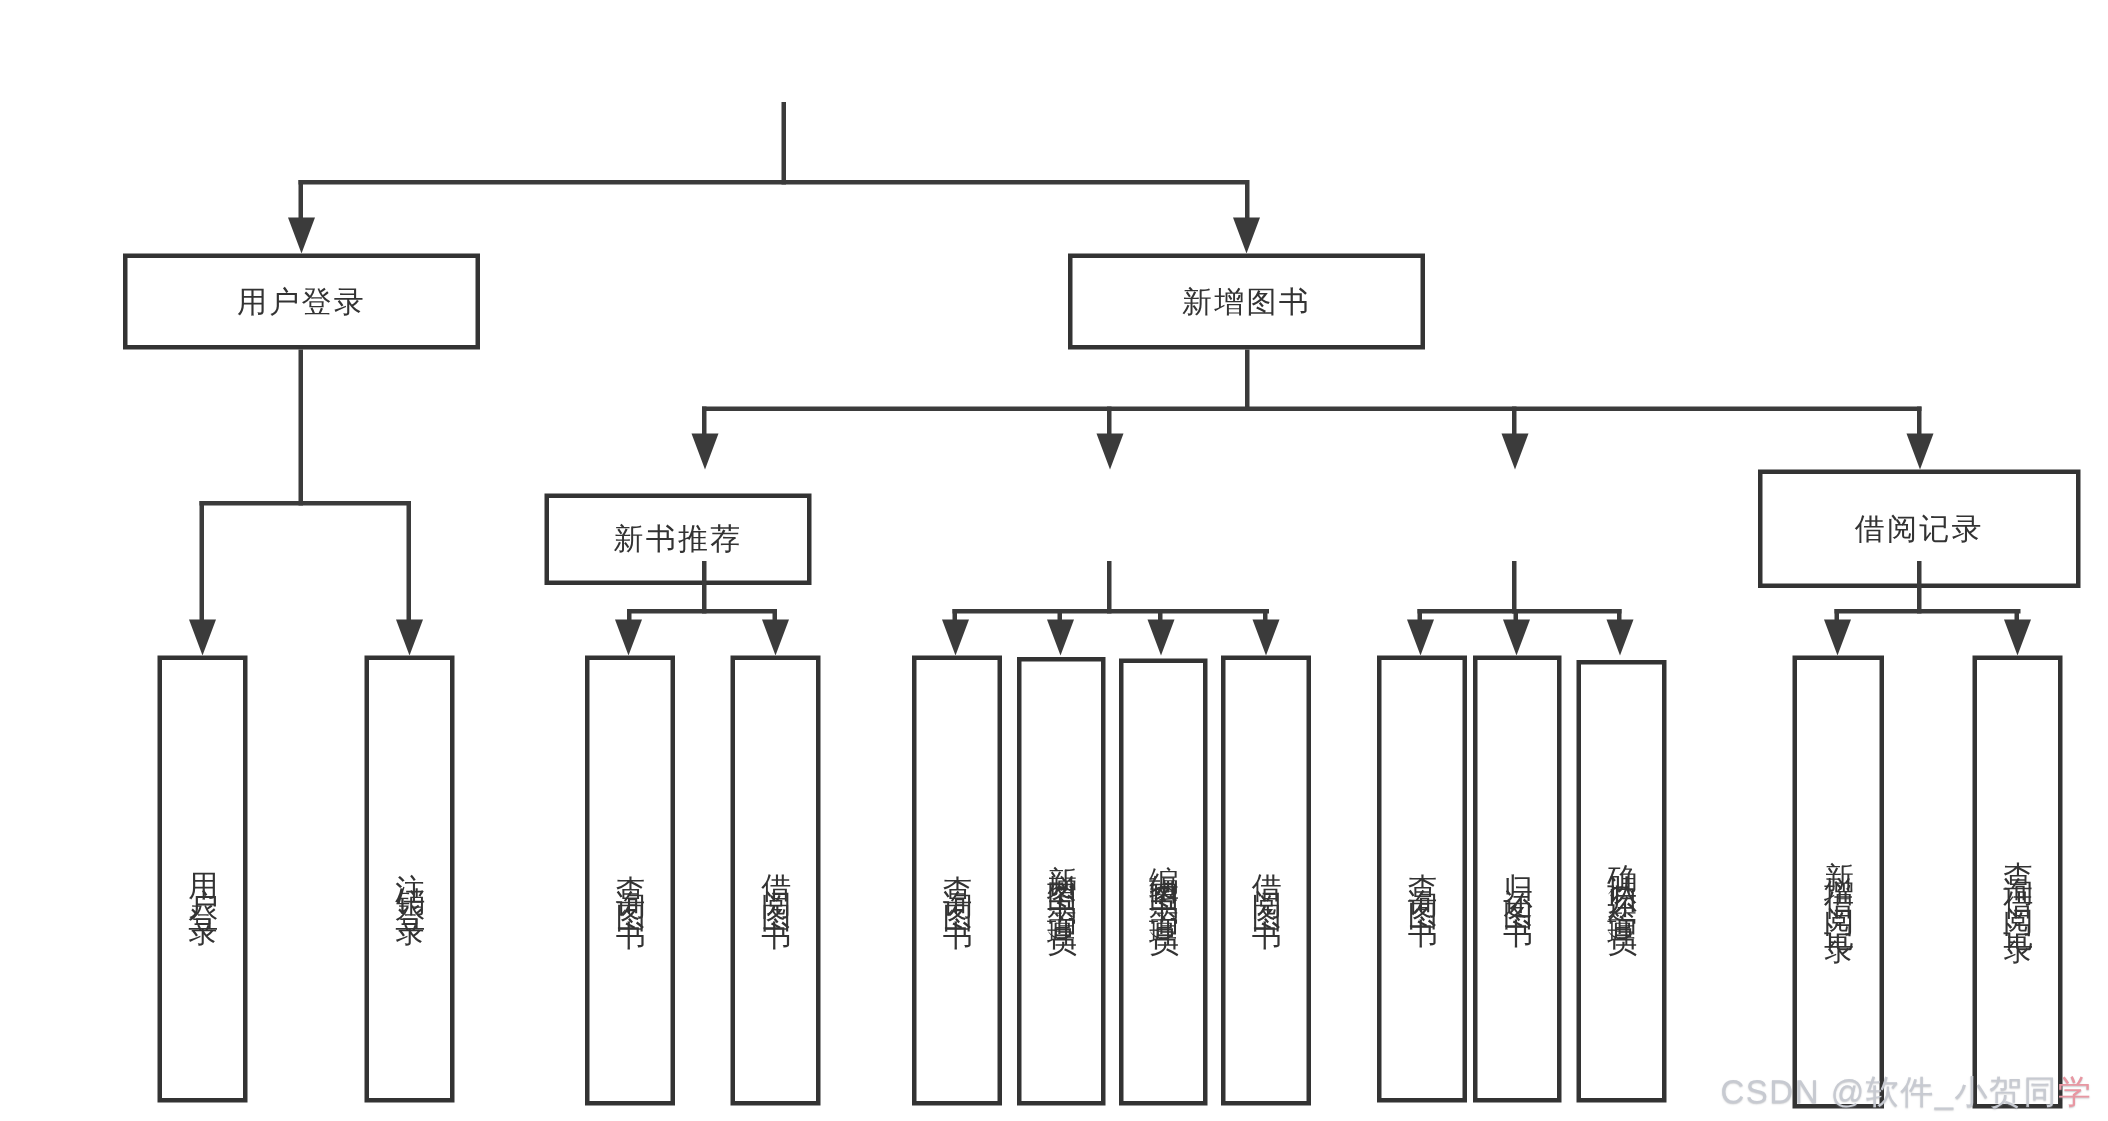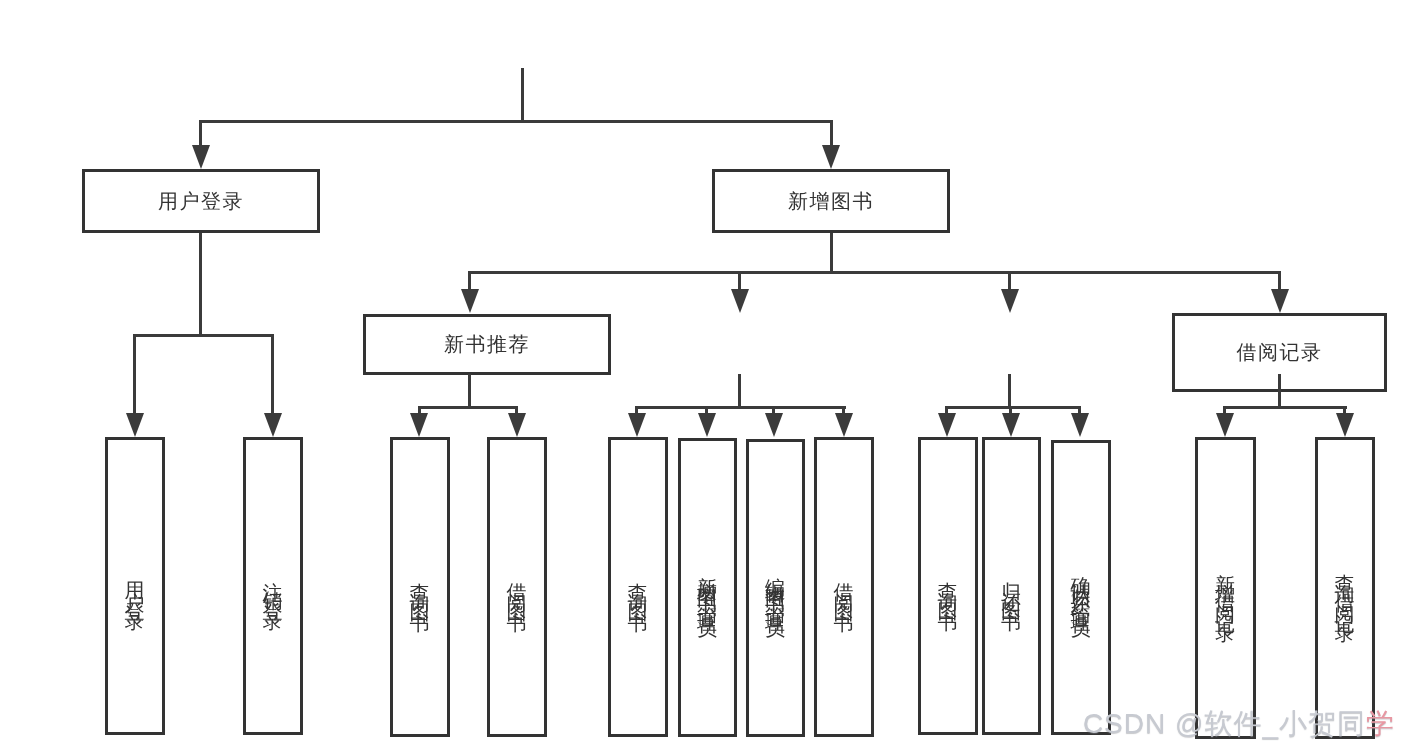--- a/index.html
+++ b/index.html
@@ -22,21 +22,21 @@
   .ln{position:absolute;background:var(--line,#3b3b3b);}
   .ah{
     position:absolute;width:0;height:0;
     border-left:9px solid transparent;
     border-right:9px solid transparent;
     border-top:24px solid var(--line,#3b3b3b);
   }
 
   .wm{
     position:absolute;right:10px;bottom:4px;
-    font-size:28px;letter-spacing:1px;white-space:nowrap;
+    font-size:22px;letter-spacing:1px;white-space:nowrap;
     color:var(--watermark,#c7cad1);
     text-shadow:0 1px 1px rgba(130,132,140,0.45);
   }
   .wm .acc{color:var(--watermark_accent,#e897a2);}
 </style>
 </head>
 <body>
 
 <div class="canvas">
 
@@ -66,21 +66,21 @@
   <div class="ln" style="left:468px;top:271px;width:813px;height:3px"></div>
   <div class="ln" style="left:468px;top:271px;width:3px;height:24px"></div>
   <div class="ln" style="left:738px;top:271px;width:3px;height:24px"></div>
   <div class="ln" style="left:1008px;top:271px;width:3px;height:24px"></div>
   <div class="ln" style="left:1278px;top:271px;width:3px;height:24px"></div>
   <div class="ah" style="left:461px;top:289px"></div>
   <div class="ah" style="left:731px;top:289px"></div>
   <div class="ah" style="left:1001px;top:289px"></div>
   <div class="ah" style="left:1271px;top:289px"></div>
 
-  <div class="box hbox" style="left:363px;top:314px;width:248px;height:61px">
+  <div class="box hbox" style="left:363px;top:329px;width:178px;height:61px">
     <span>新书推荐</span>
   </div>
   <div class="box hbox" style="left:1172px;top:313px;width:215px;height:79px">
     <span>借阅记录</span>
   </div>
 
   <div class="ln" style="left:468px;top:374px;width:3px;height:35px"></div>
   <div class="ln" style="left:418px;top:406px;width:100px;height:3px"></div>
   <div class="ln" style="left:418px;top:406px;width:3px;height:10px"></div>
   <div class="ln" style="left:515px;top:406px;width:3px;height:10px"></div>

